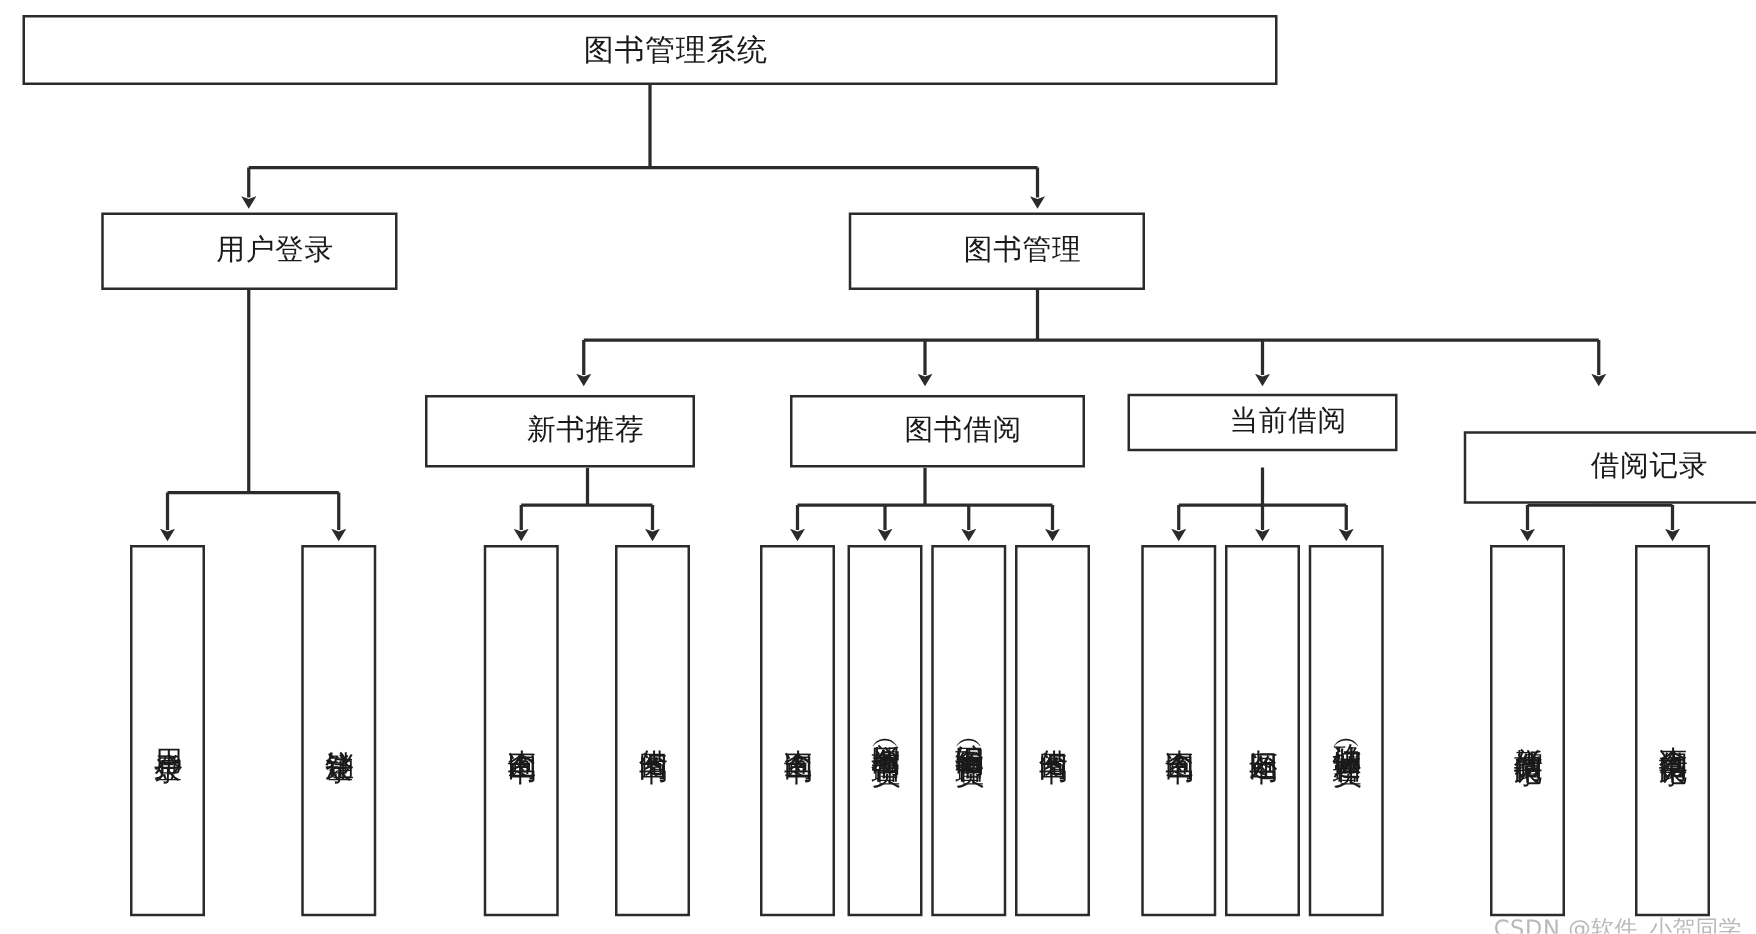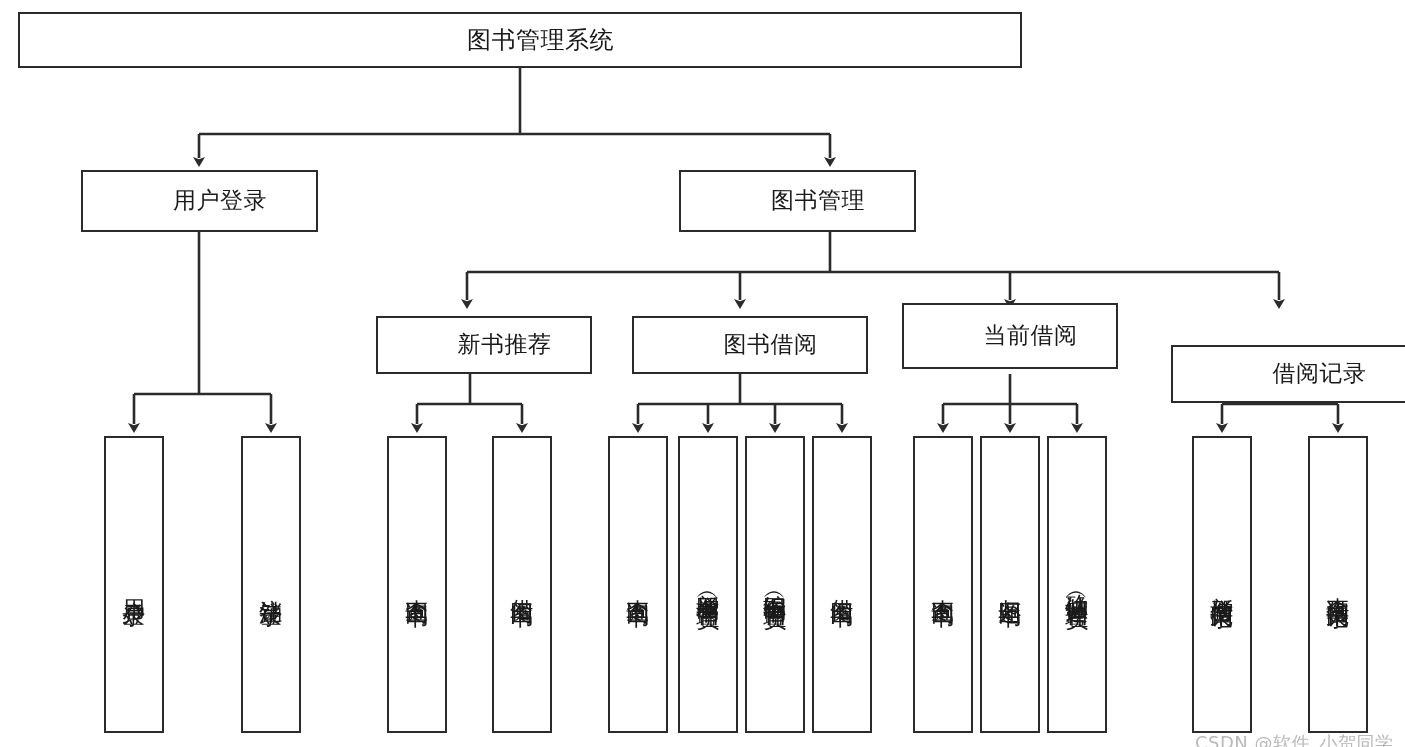--- a/index.html
+++ b/index.html
@@ -128,27 +128,27 @@
     <span class="label">图书管理系统</span>
   </div>
 
   <div class="node horiz" style="left:81px; top:170px; width:237px; height:62px;">
     <span class="label">用户登录</span>
   </div>
   <div class="node horiz" style="left:679px; top:170px; width:237px; height:62px;">
     <span class="label">图书管理</span>
   </div>
 
-  <div class="node horiz" style="left:376px; top:316px; width:216px; height:58px;">
+  <div class="node horiz" style="left:340px; top:316px; width:216px; height:58px;">
     <span class="label">新书推荐</span>
   </div>
   <div class="node horiz" style="left:632px; top:316px; width:236px; height:58px;">
     <span class="label">图书借阅</span>
   </div>
-  <div class="node horiz" style="left:902px; top:303px; width:216px; height:66px;">
+  <div class="node horiz" style="left:902px; top:315px; width:216px; height:46px;">
     <span class="label">当前借阅</span>
   </div>
   <div class="node horiz" style="left:1171px; top:316px; width:256px; height:58px;margin-top:29px;">
     <span class="label">借阅记录</span>
   </div>
 
   <div class="node vert" style="left:104px; top:436px; width:60px; height:297px;">
     <span class="label">用户登录</span>
   </div>
   <div class="node vert" style="left:241px; top:436px; width:60px; height:297px;">

